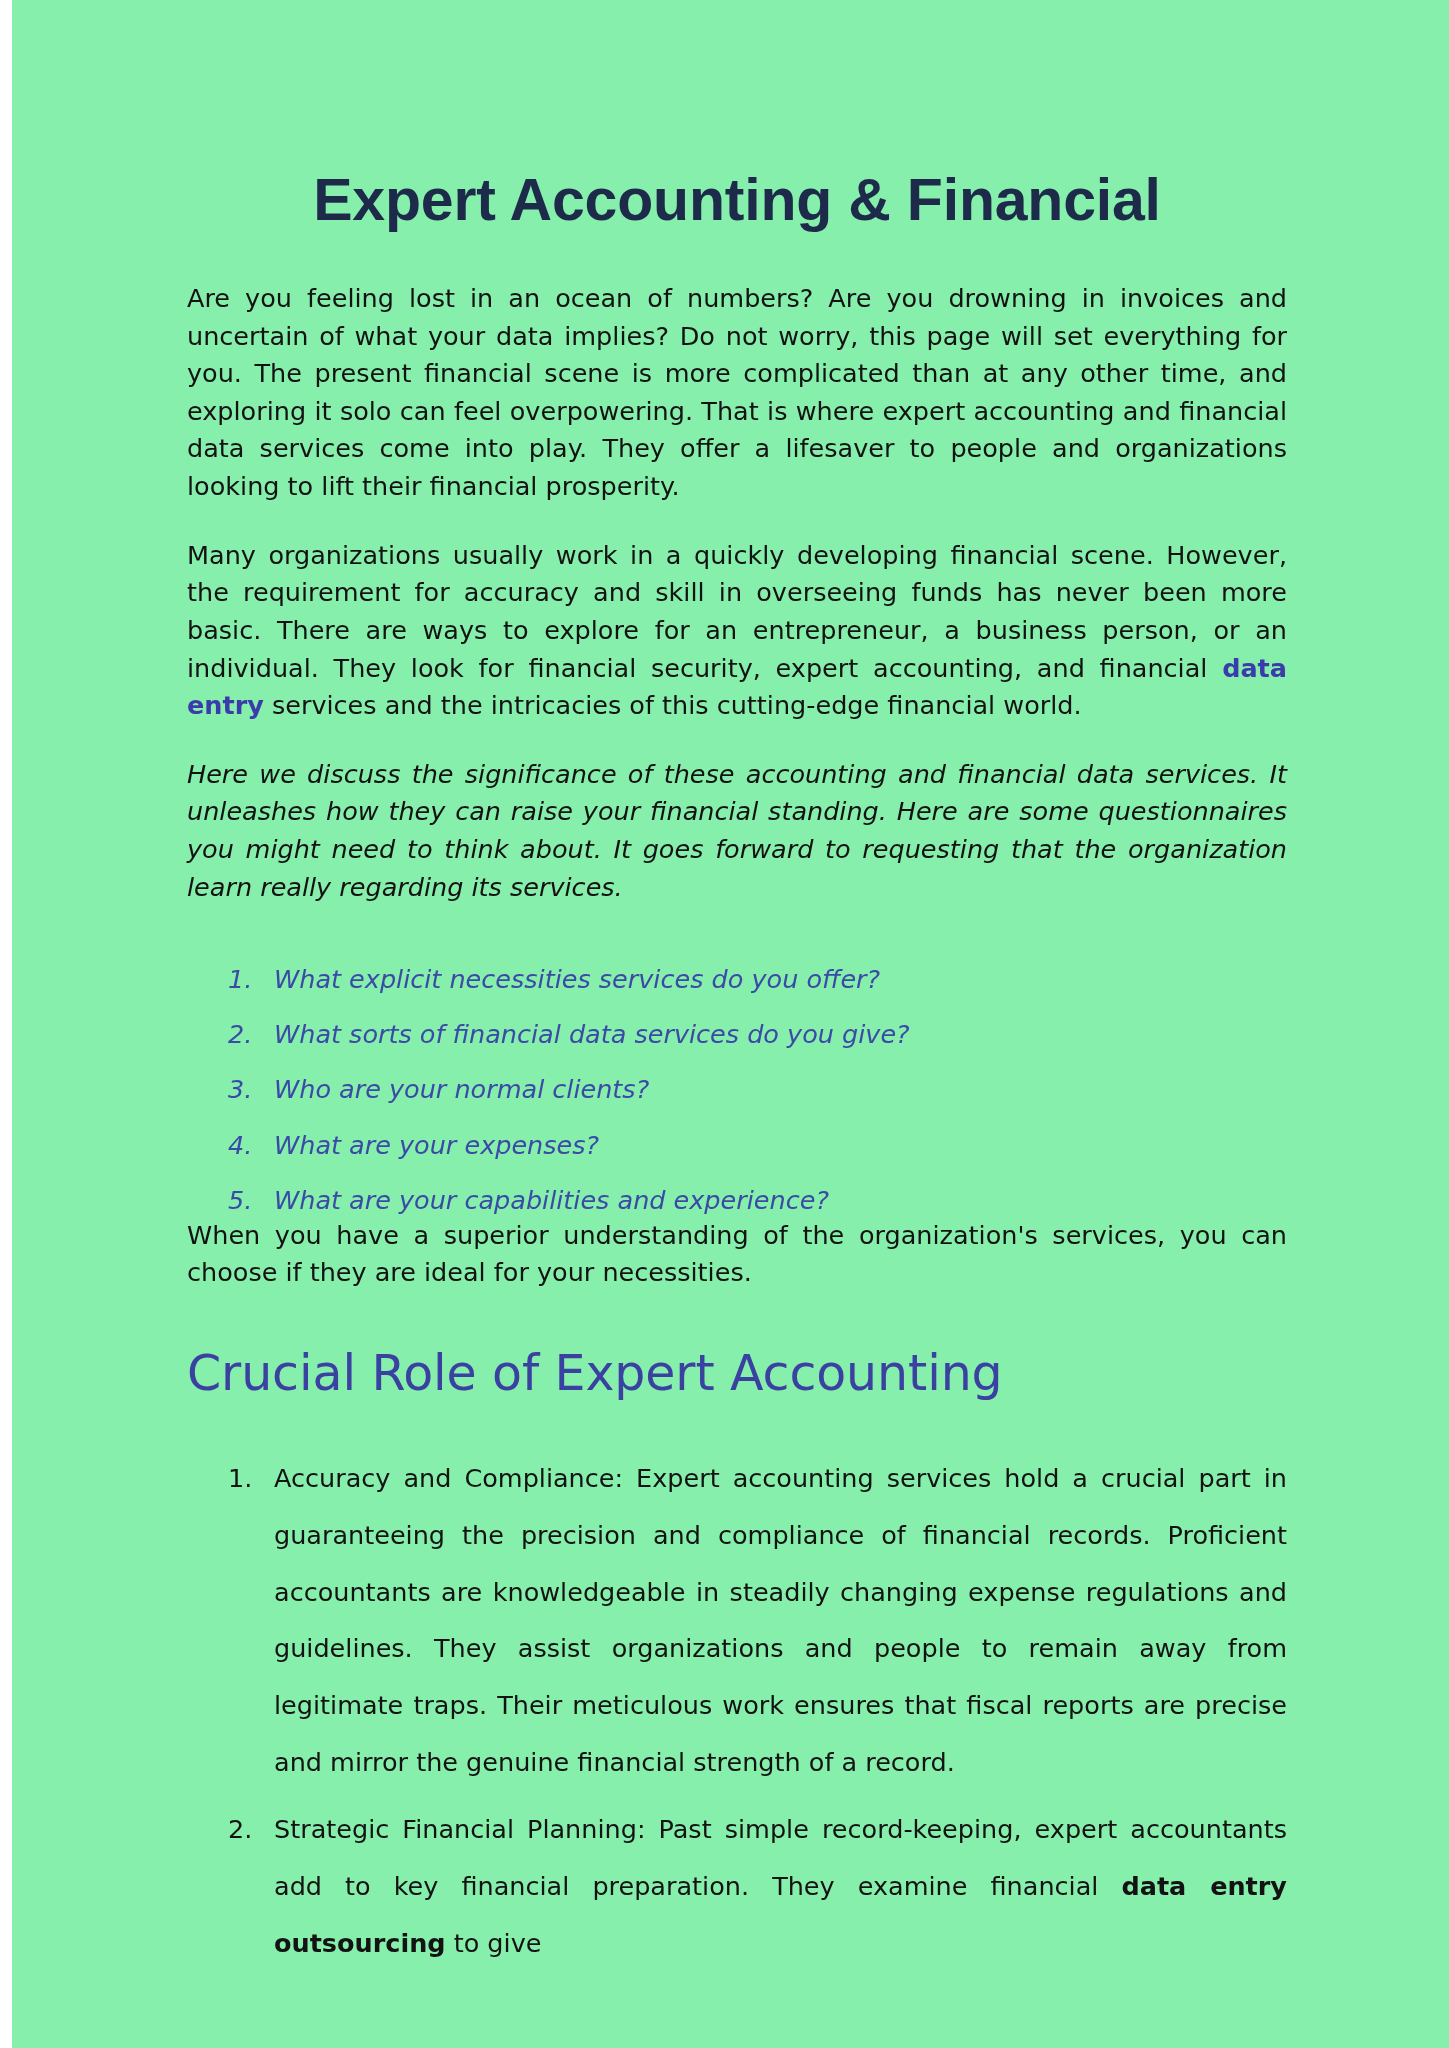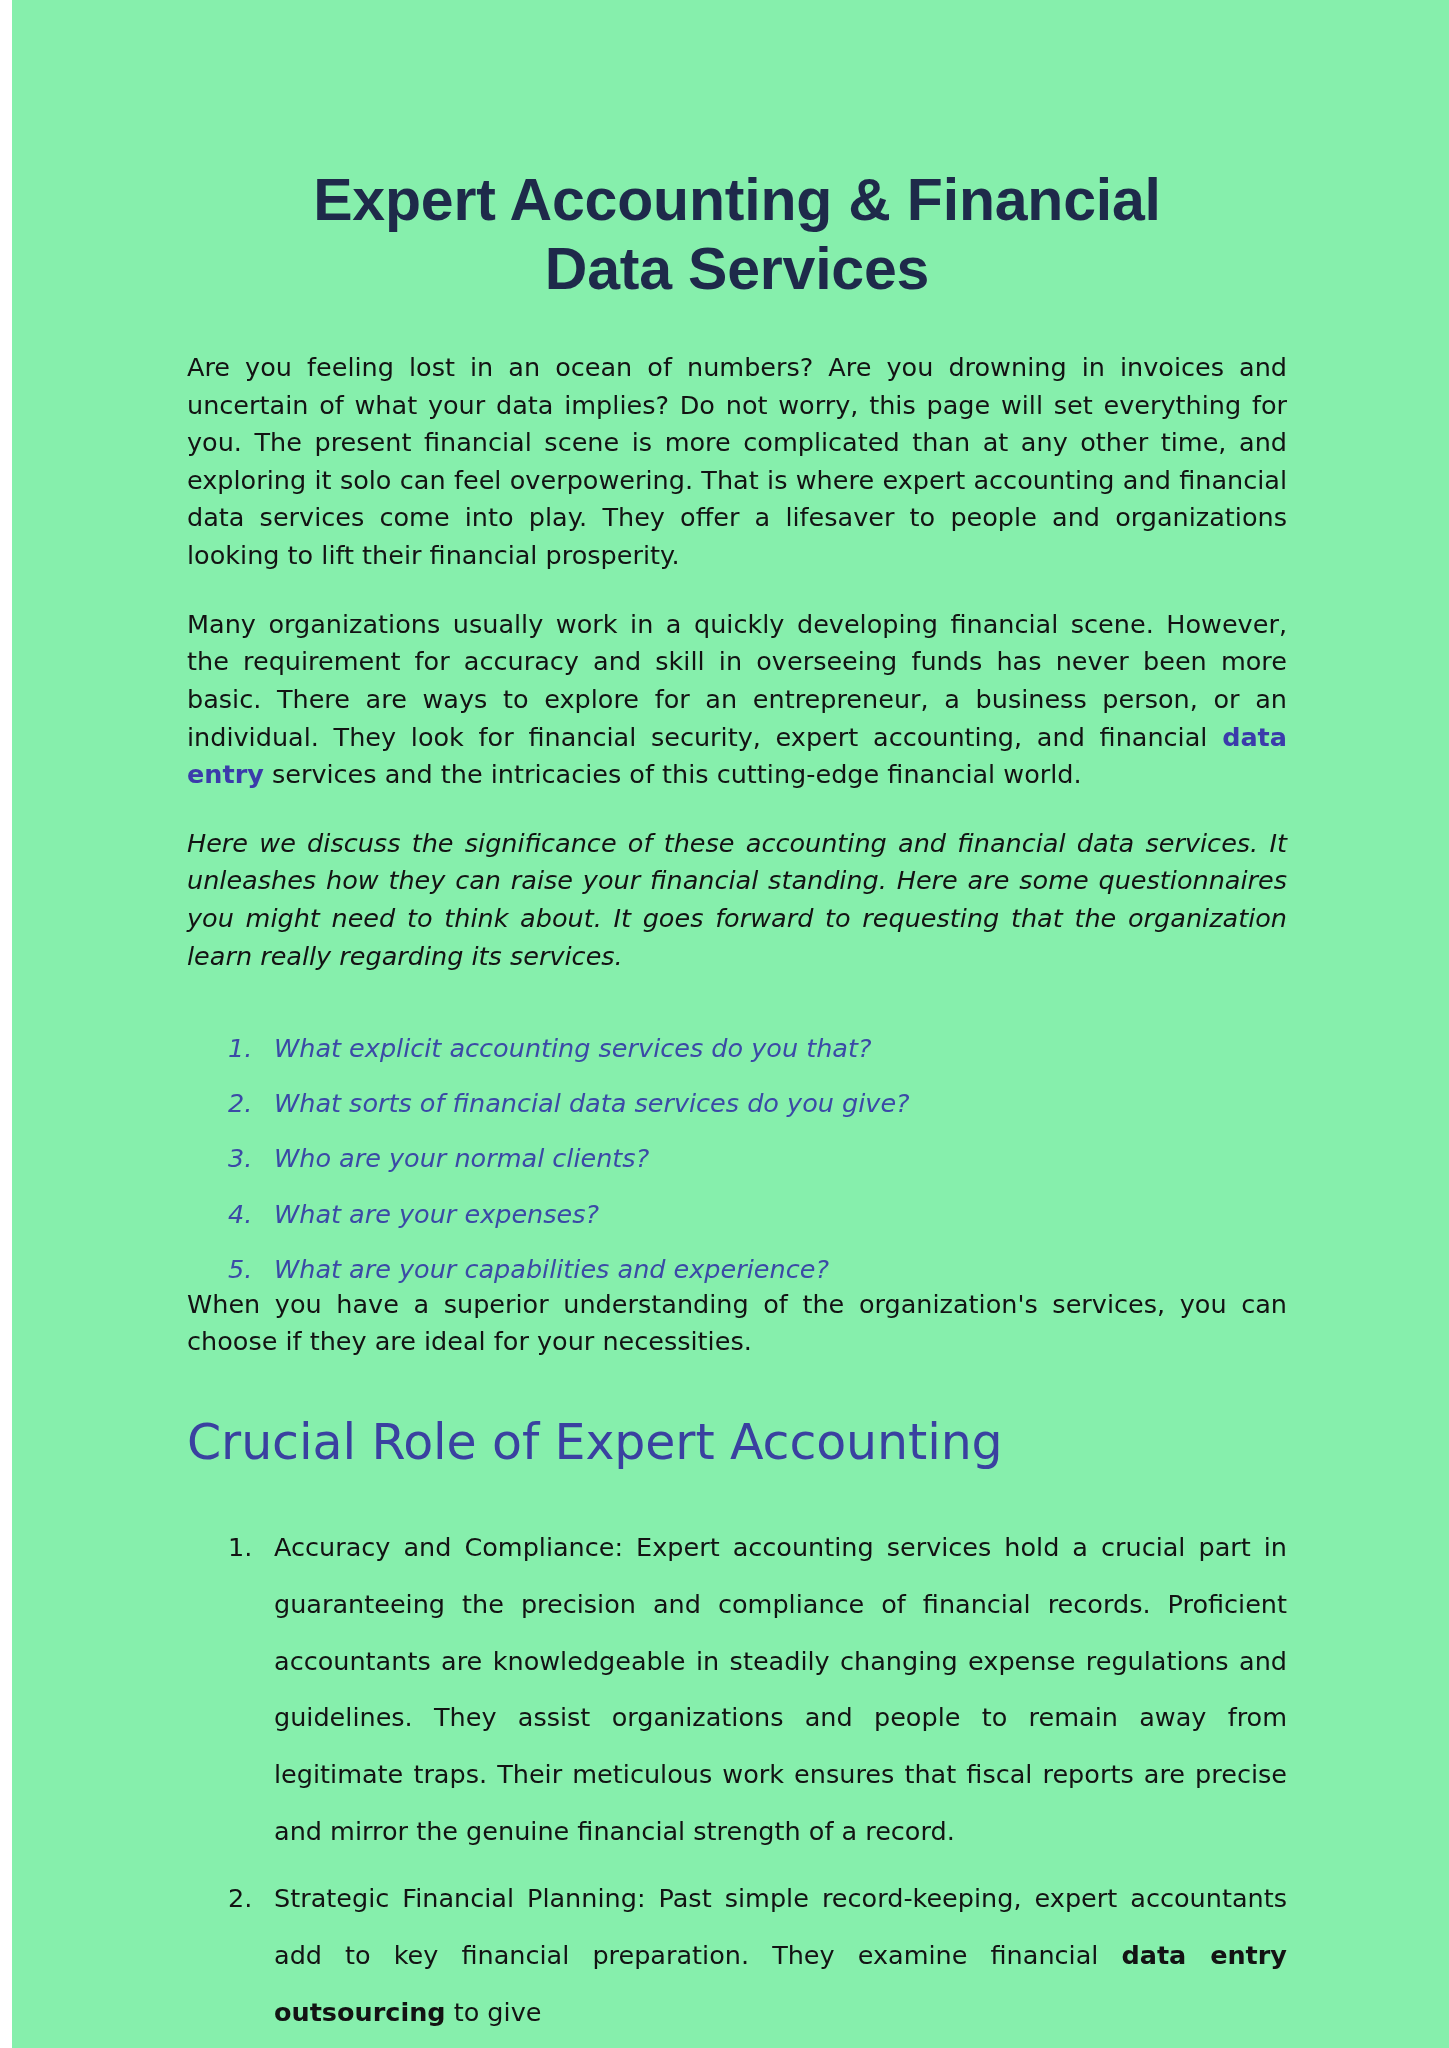--- a/index.html
+++ b/index.html
@@ -142,33 +142,32 @@
   }
 </style>
 </head>
 <body>
 
 <div class="page">
   <div class="content">
 
     <h1 class="doc-title">
       <span class="tline">Expert Accounting &amp; Financial</span>
-      <span class="tline">Data Services</span>
     </h1>
 
     <p class="para para-1">Are you feeling lost in an ocean of numbers? Are you drowning in invoices and uncertain of what your data implies? Do not worry, this page will set everything for you. The present financial scene is more complicated than at any other time, and exploring it solo can feel overpowering. That is where expert accounting and financial data services come into play. They offer a lifesaver to people and organizations looking to lift their financial prosperity.</p>
 
     <p class="para para-2"><span>Many organizations usually work in a quickly developing financial scene. However, the requirement for accuracy and skill in overseeing funds has never been more basic. There are ways to explore for an entrepreneur, a business person, or an individual. They look for financial security, expert accounting, and financial </span><a class="inline-link" href="#">data entry</a><span> services and the intricacies of this cutting-edge financial world.</span></p>
 
     <p class="para para-3">Here we discuss the significance of these accounting and financial data services. It unleashes how they can raise your financial standing. Here are some questionnaires you might need to think about. It goes forward to requesting that the organization learn really regarding its services.</p>
 
     <ol class="q-list">
       <li>
         <span class="qnum">1.</span>
-        <span>What explicit accounting services do you that?</span>
+        <span>What explicit necessities services do you offer?</span>
       </li>
       <li>
         <span class="qnum">2.</span>
         <span>What sorts of financial data services do you give?</span>
       </li>
       <li>
         <span class="qnum">3.</span>
         <span>Who are your normal clients?</span>
       </li>
       <li>

